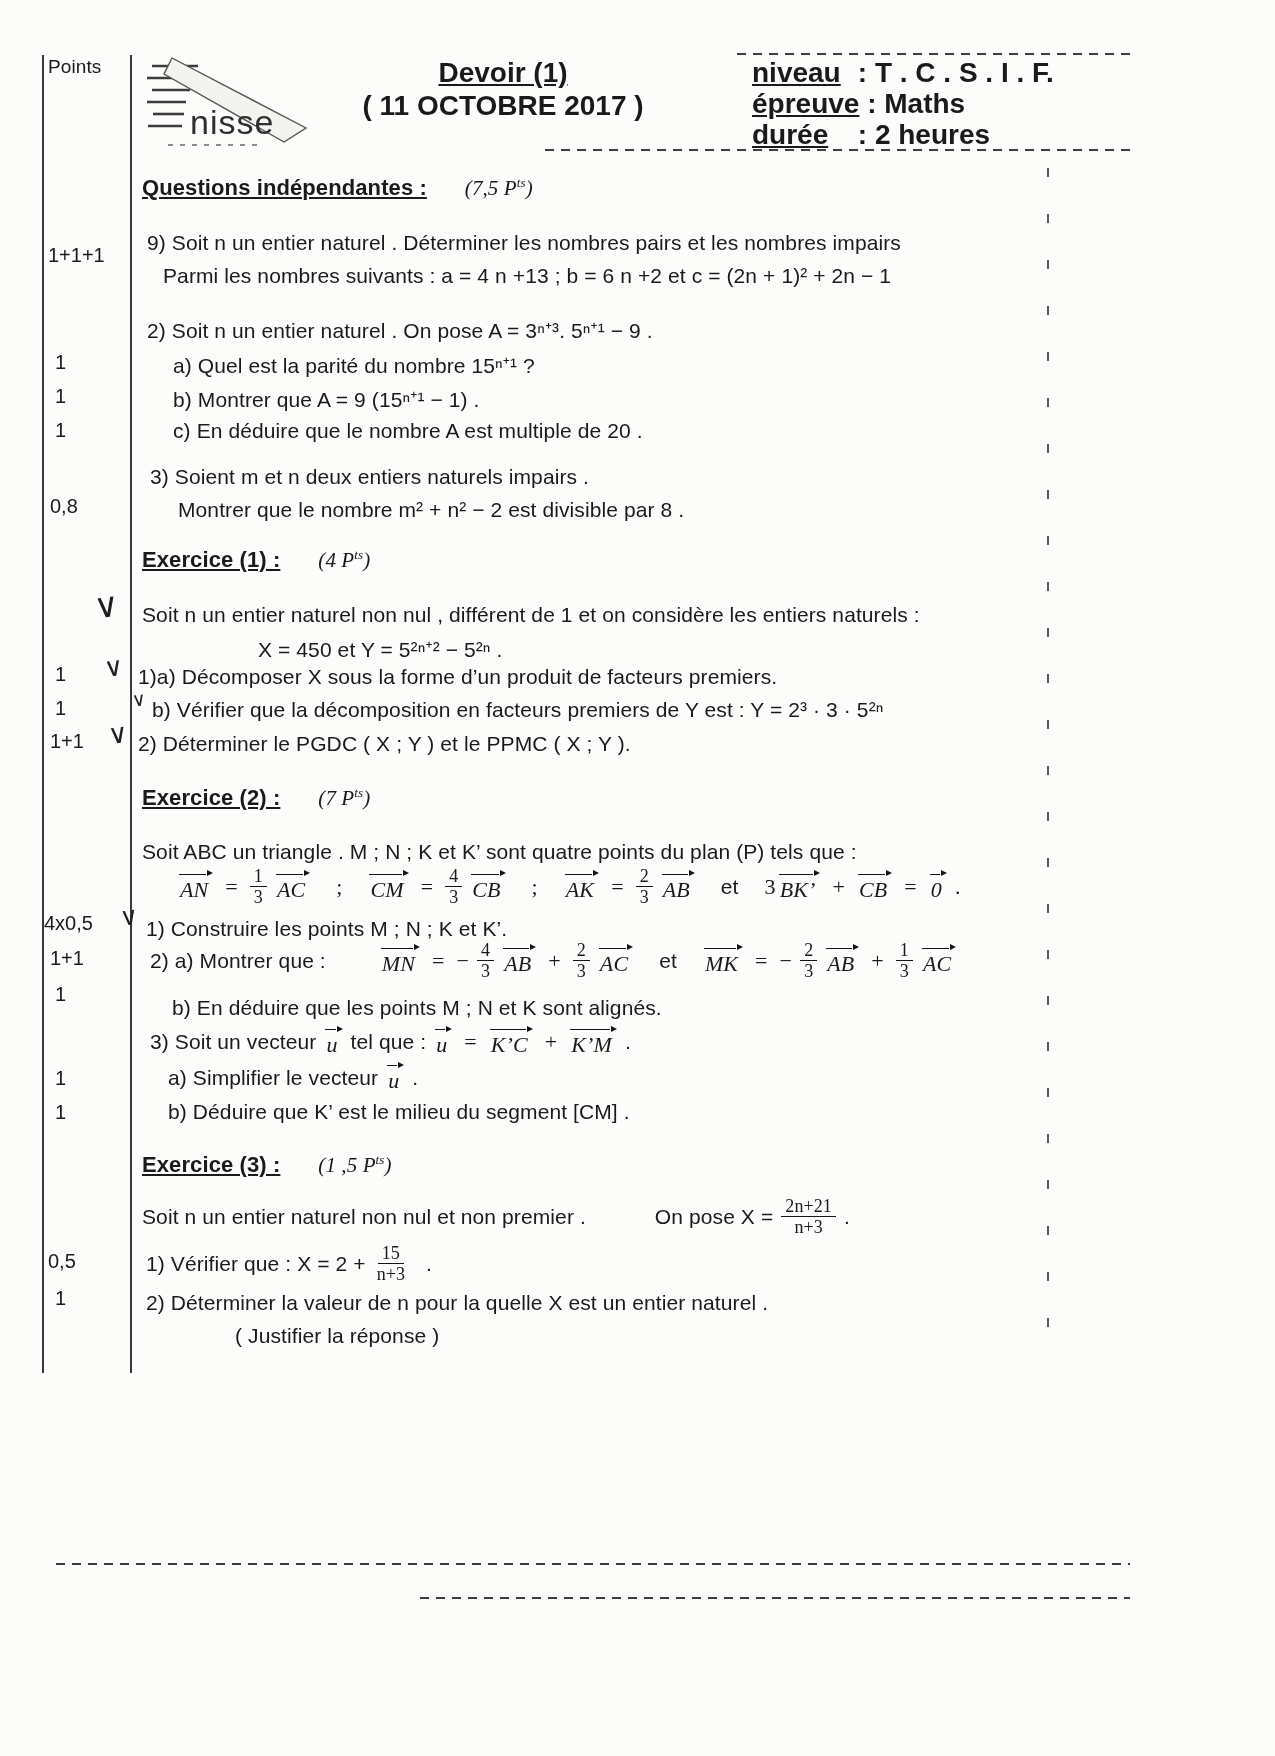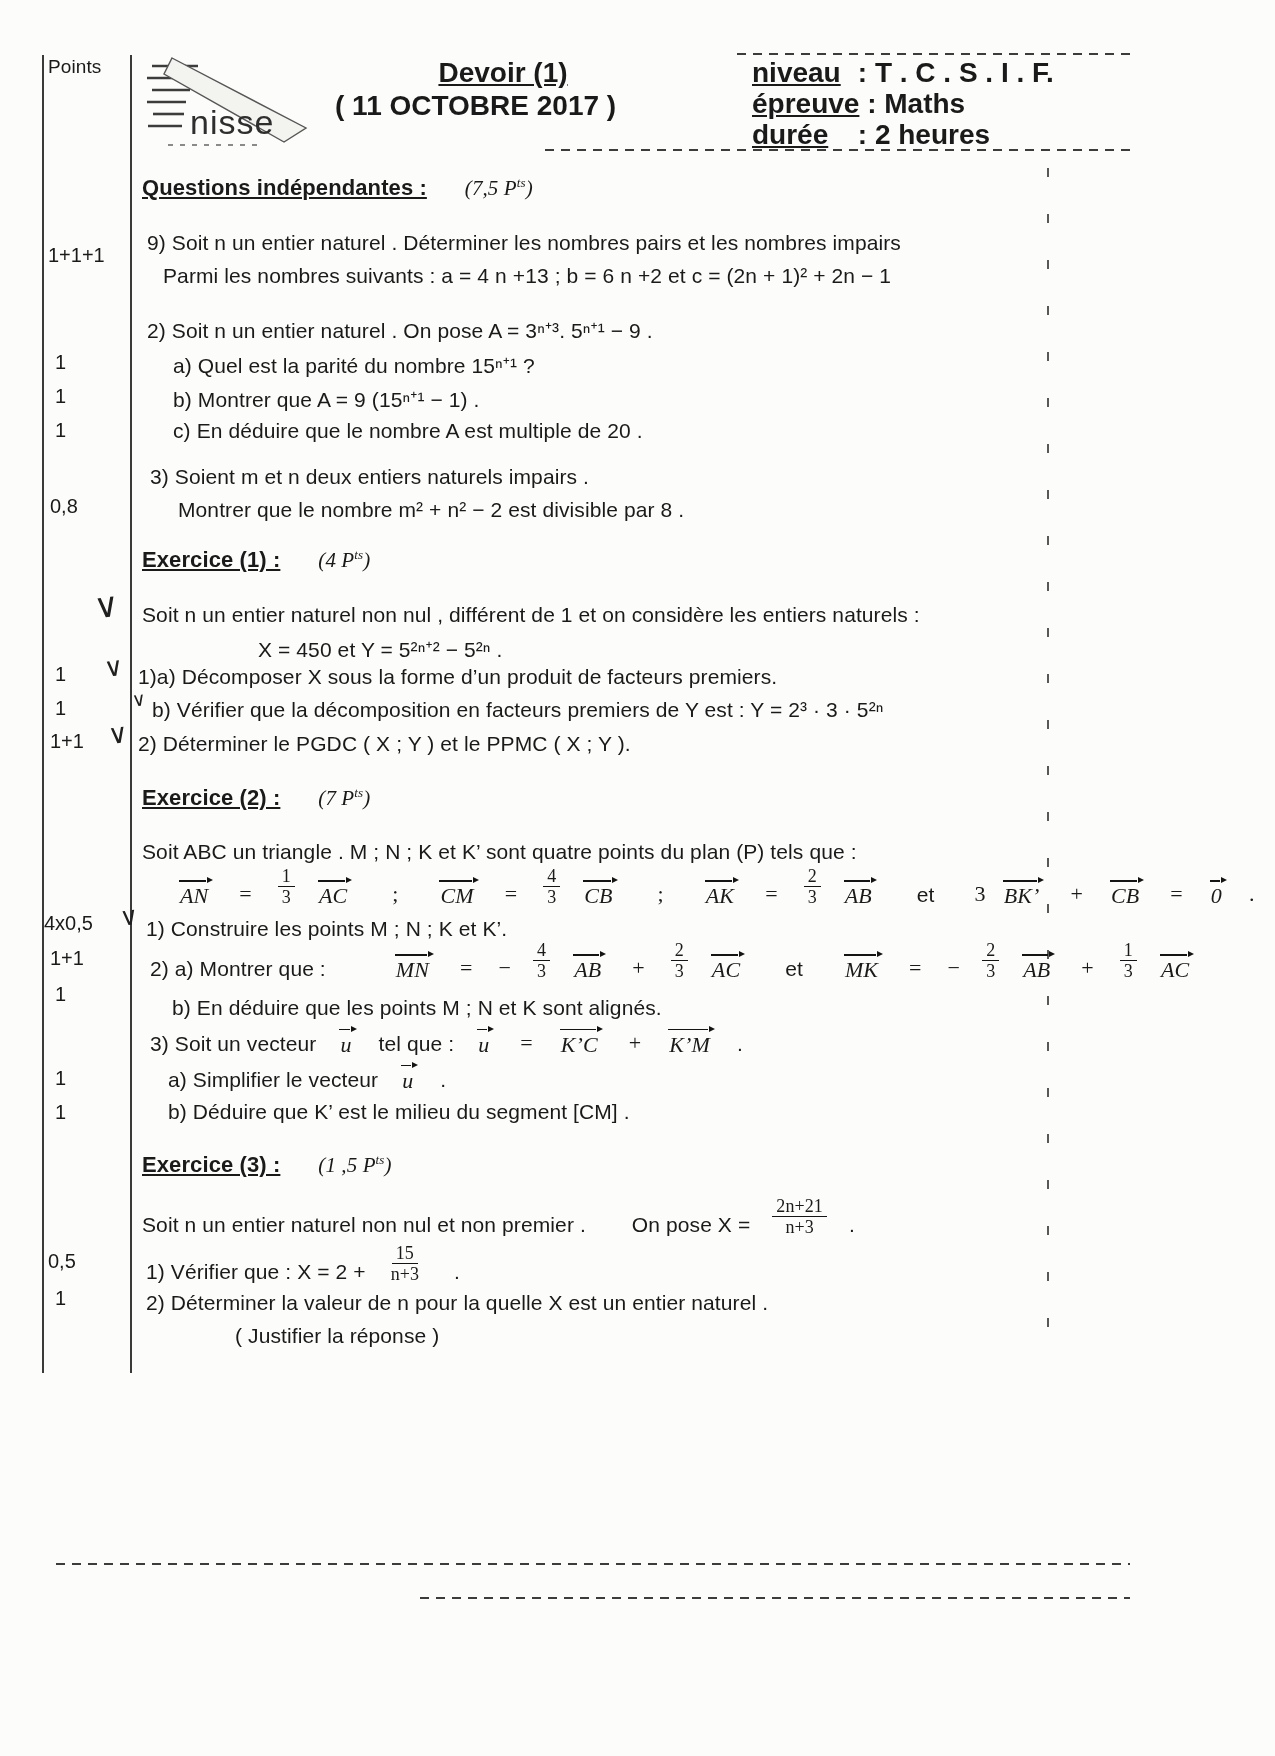--- a/index.html
+++ b/index.html
@@ -12,21 +12,21 @@
   .pts-note{font-family:"Liberation Serif",serif;font-style:italic;font-size:21px;margin-left:32px;}
   .pts-note sup{font-size:13px;}
   .pbase{font-style:italic;}
   .pt{position:absolute;font-size:20px;text-align:right;}
   .chk{position:absolute;color:#202020;font-family:"DejaVu Sans",sans-serif;transform:rotate(-7deg);line-height:1;}
   .vline{position:absolute;width:1.6px;background:#3a3a3a;}
   .dash-h{position:absolute;height:2px;background:repeating-linear-gradient(to right,#3c3c3c 0 9px,transparent 9px 16px);}
   .dash-v{position:absolute;width:2px;background:repeating-linear-gradient(to bottom,#585858 0 9px,transparent 9px 46px);}
   .hdr{position:absolute;font-size:28px;font-weight:bold;white-space:nowrap;}
   .hdr .lbl{display:inline-block;min-width:98px;text-decoration:underline;}
-  .math{display:flex;align-items:flex-end;gap:22px;font-family:"Liberation Serif",serif;font-size:22px;white-space:nowrap;}
+  .math{display:flex;align-items:center;gap:8px;font-family:"Liberation Serif",serif;font-size:22px;white-space:nowrap;}
   .math .txt{font-family:"Liberation Sans",sans-serif;font-style:normal;font-size:21px;}
   .vec{position:relative;display:inline-block;font-family:"Liberation Serif",serif;font-style:italic;
        padding:6px 5px 0 2px;line-height:1;}
   .vec::before{content:"";position:absolute;top:1px;left:1px;right:7px;height:1.4px;background:#141414;}
   .vec::after{content:"";position:absolute;top:-2.4px;right:0;width:0;height:0;
        border-left:6px solid #141414;border-top:3.4px solid transparent;border-bottom:3.4px solid transparent;}
   .frac{display:inline-flex;flex-direction:column;align-items:center;font-size:18px;line-height:1.12;}
   .frac .num{padding:0 4px;border-bottom:1.4px solid #141414;}
   .frac .den{padding:0 3px;}
   .op{margin:0 4px;}
@@ -70,21 +70,21 @@
           <rect x="90" y="88" width="5" height="2"></rect>
         <rect x="102" y="88" width="5" height="2"></rect>
           <rect x="114" y="88" width="5" height="2"></rect>
       </g>
     </svg>
   </div>
 
   <div class="hdr" style="left:408px;top:57px;width:190px;text-align:center">
     <span class="u">Devoir (1)</span>
   </div>
-  <div class="hdr" style="left:335px;top:90px;width:336px;text-align:left">( 11  OCTOBRE   2017 )</div>
+  <div class="hdr" style="left:335px;top:90px;width:336px;text-align:center">( 11  OCTOBRE   2017 )</div>
 
   <div class="hdr" style="left:752px;top:57px">
     <span class="lbl">niveau</span>
     <span>:   T . C . S . I . F.</span>
   </div>
   <div class="hdr" style="left:752px;top:88px">
     <span class="lbl">épreuve</span>
     <span>:    Maths</span>
   </div>
   <div class="hdr" style="left:752px;top:119px">
@@ -242,21 +242,21 @@
 
   <div class="line" style="left:142px;top:1152px">
     <span class="heading">Exercice (3) :</span>
     <span class="pts-note">
       <span>(1 ,5  </span><span class="pbase">P</span><sup>ts</sup><span>)</span>
     </span>
   </div>
 
   <div class="line math" style="left:142px;top:1196px">
     <span class="txt">Soit n un entier naturel non nul et non premier .</span>
-    <span class="txt" style="margin-left:24px">On pose X =</span>
+    <span class="txt" style="margin-left:61px">On pose X =</span>
     <span class="frac">
         <span class="num">2n+21</span>
         <span class="den">n+3</span>
       </span>
     <span class="txt">.</span>
   </div>
 
   <div class="line math" style="left:146px;top:1243px">
     <span class="txt">1) Vérifier que :   X = 2 +</span>
     <span class="frac">

